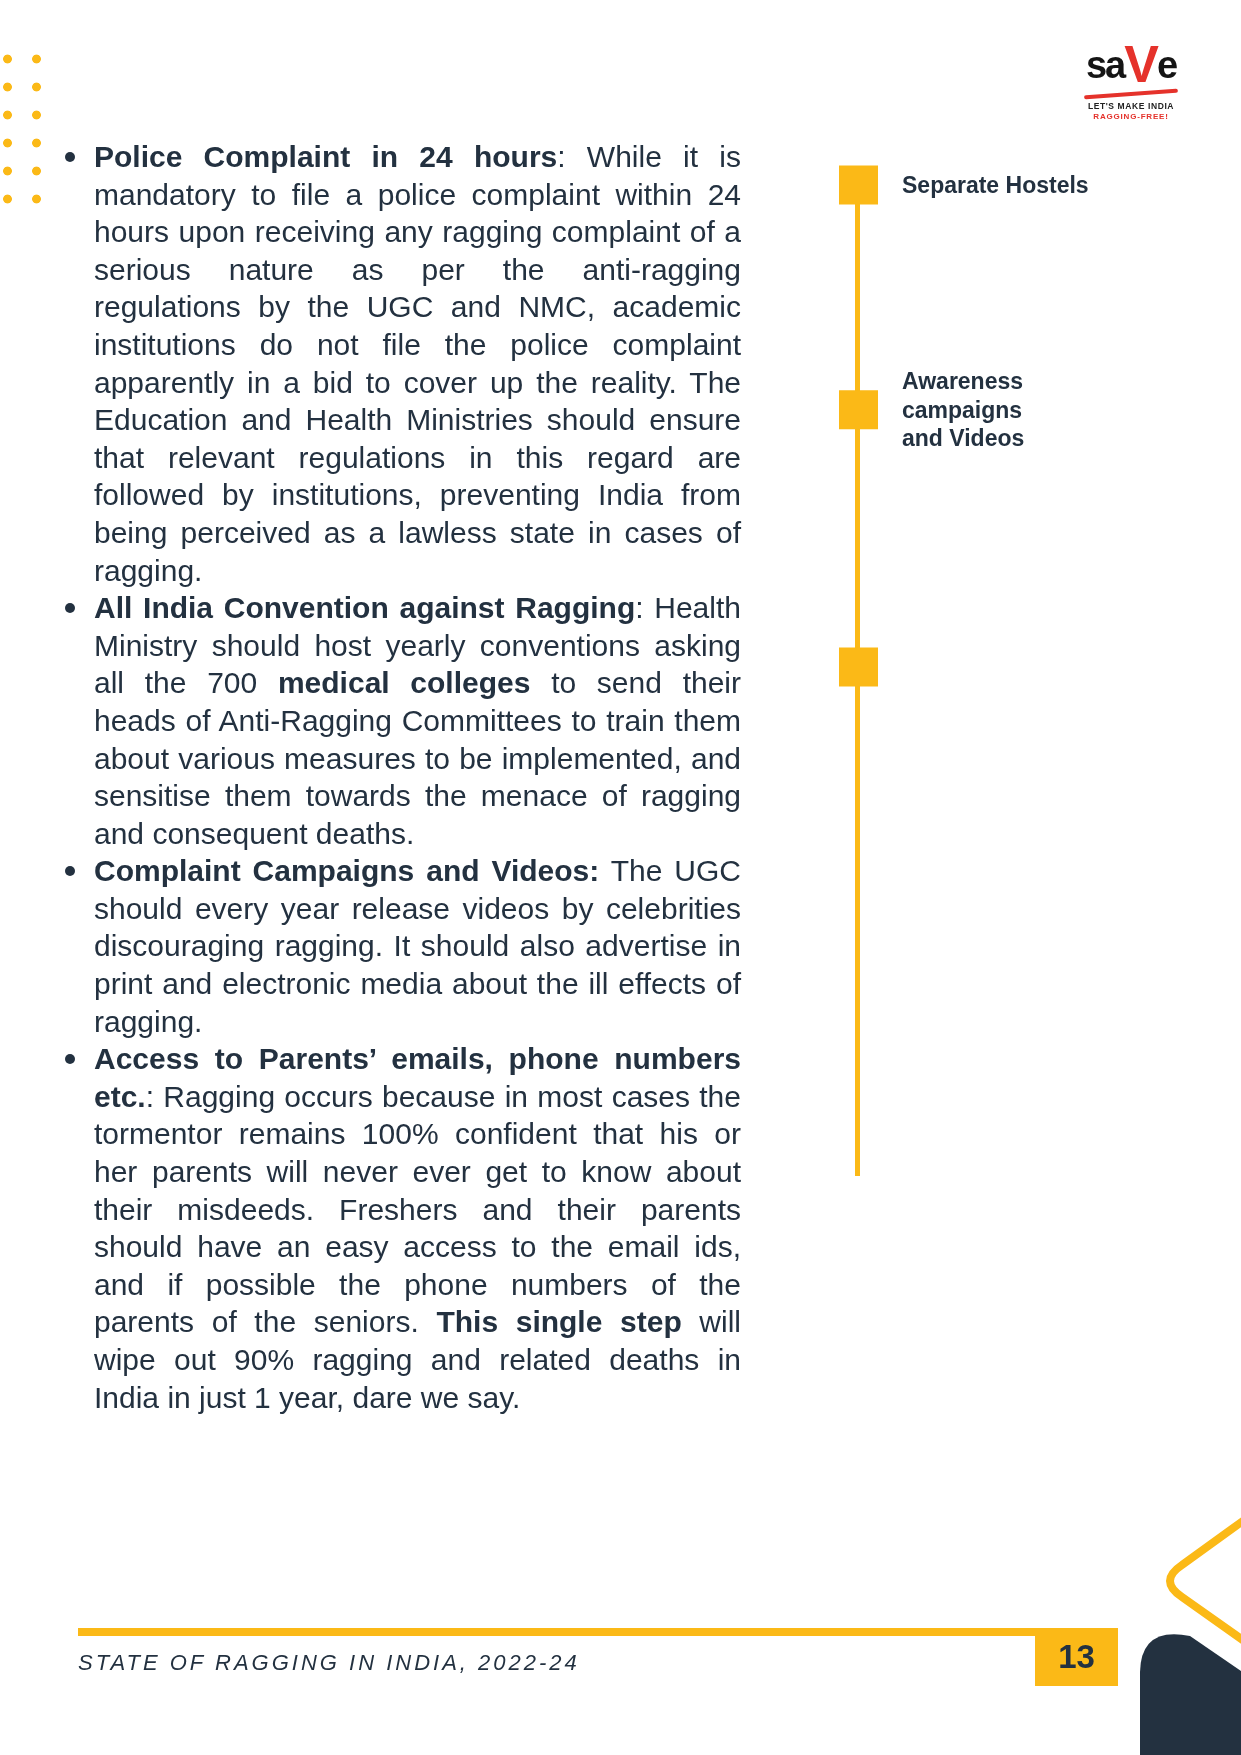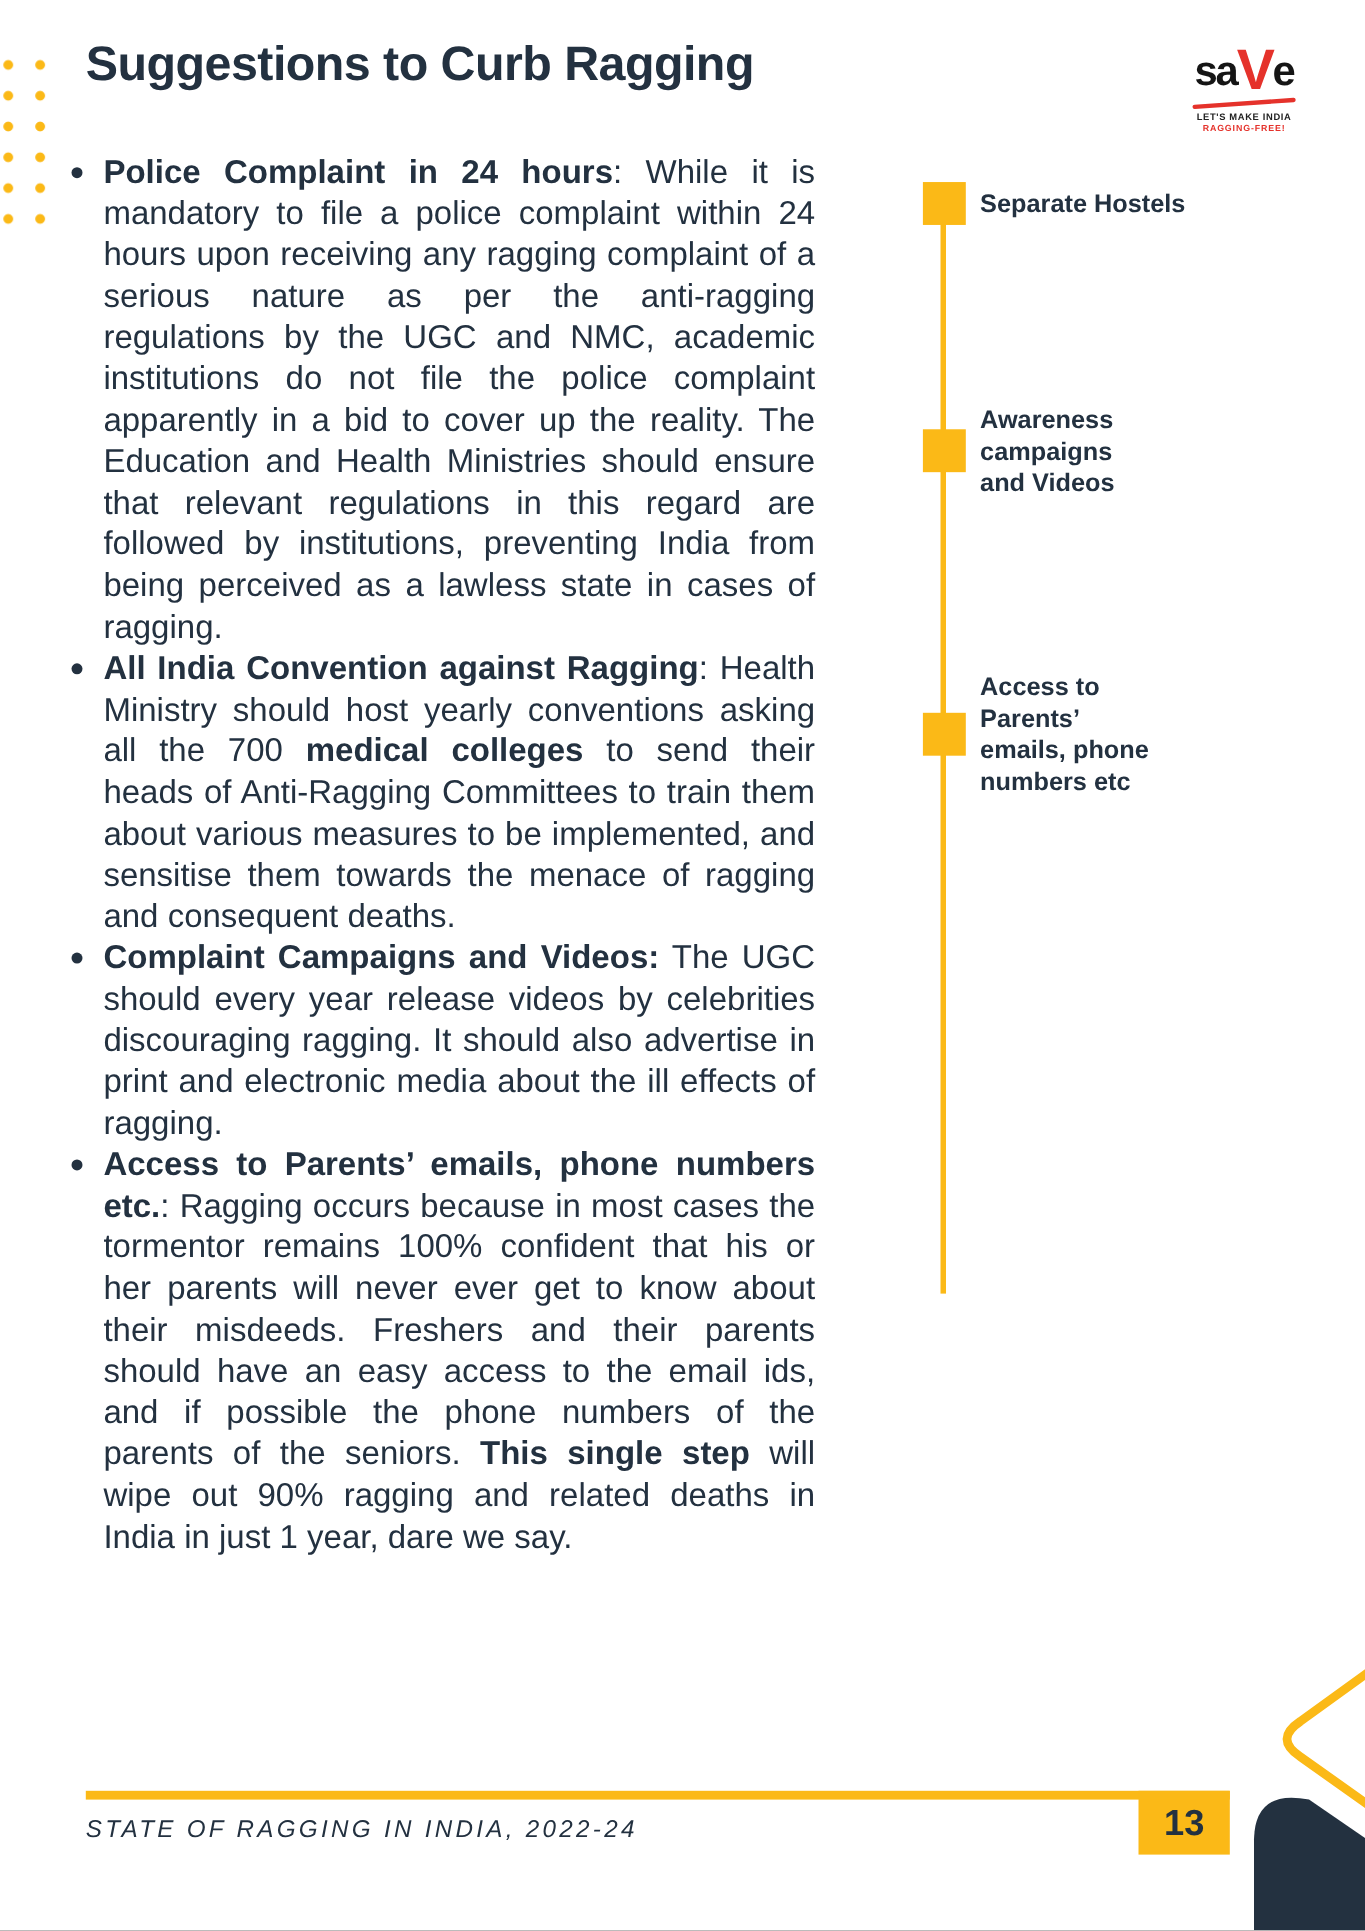--- a/index.html
+++ b/index.html
@@ -47,21 +47,21 @@
   }
   .suggestions li{position:relative;padding-left:31px;}
   .suggestions li::before{
     content:"";position:absolute;left:2px;top:14px;
     width:10px;height:10px;border-radius:50%;background:var(--navy);
   }
   .suggestions b{font-weight:bold;}
   
   .timeline{position:absolute;left:0;top:0;width:1241px;height:1755px;pointer-events:none;}
   .tl-line{position:absolute;left:855px;top:185px;width:5px;height:991px;background:var(--yellow);}
-  .tl-item{position:absolute;left:839px;transform:translateY(-50%);display:flex;align-items:center;gap:13px;}
+  .tl-item{position:absolute;left:839px;transform:translateY(-50%);display:flex;align-items:center;gap:24px;}
   .tl-item:nth-of-type(1){top:185px;}
   .tl-item:nth-of-type(2){top:410px;}
   .tl-item:nth-of-type(3){top:667px;}
   .tl-item:nth-of-type(4){top:923px;margin-top:20px;}
   .tl-item:nth-of-type(5){top:1176px;}
   .tl-square{width:39px;height:39px;background:var(--yellow);flex-shrink:0;}
   .tl-label{
     font-size:23px;font-weight:bold;line-height:28.5px;
     white-space:pre-line;color:var(--navy);
   }
@@ -80,21 +80,20 @@
   
   .corner-svg{position:absolute;left:0;top:0;width:1241px;height:1755px;pointer-events:none;}
 </style>
 </head>
 <body>
 
 <div class="page">
 
   <div class="dots"></div>
 
-  <h1 class="title">Suggestions to Curb Ragging</h1>
 
   <div class="logo">
     <div class="logo-word"><span class="lw-a">sa</span><span class="lw-v">V</span><span class="lw-a">e</span></div>
     <div class="logo-underline"></div>
     <div class="logo-tag1">LET'S MAKE INDIA</div>
     <div class="logo-tag2">RAGGING-FREE!</div>
   </div>
 
   <ul class="suggestions">
       <li><b>Police Complaint in 24 hours</b><span>: While it is mandatory to file a police complaint within 24 hours upon receiving any ragging complaint of a serious nature as per the anti-ragging regulations by the UGC and NMC, academic institutions do not file the police complaint apparently in a bid to cover up the reality. The Education and Health Ministries should ensure that relevant regulations in this regard are followed by institutions, preventing India from being perceived as a lawless state in cases of ragging.</span></li>
@@ -111,24 +110,20 @@
         <span class="tl-label">Separate Hostels</span>
       </div>
       <div class="tl-item">
         <span class="tl-square"></span>
         <span class="tl-label">Awareness
 campaigns
 and Videos</span>
       </div>
       <div class="tl-item">
         <span class="tl-square"></span>
-        <span class="tl-label">Access to
-Parents’
-emails, phone
-numbers etc</span>
       </div>
     </div>
 
   <div class="footer-bar"></div>
   <div class="page-number-box">13</div>
   <div class="footer-text">STATE OF RAGGING IN INDIA, 2022-24</div>
 
   <svg class="corner-svg" viewBox="0 0 1241 1755">
     <path d="M1247,1518 L1182,1565 Q1158,1581 1182,1597 L1247,1643" fill="none" stroke="#FBB917" stroke-width="8" stroke-linecap="round"></path>
     <path d="M1140,1755 L1140,1672 Q1141,1626 1190,1636 L1241,1671 L1241,1755 Z" fill="#233140"></path>

